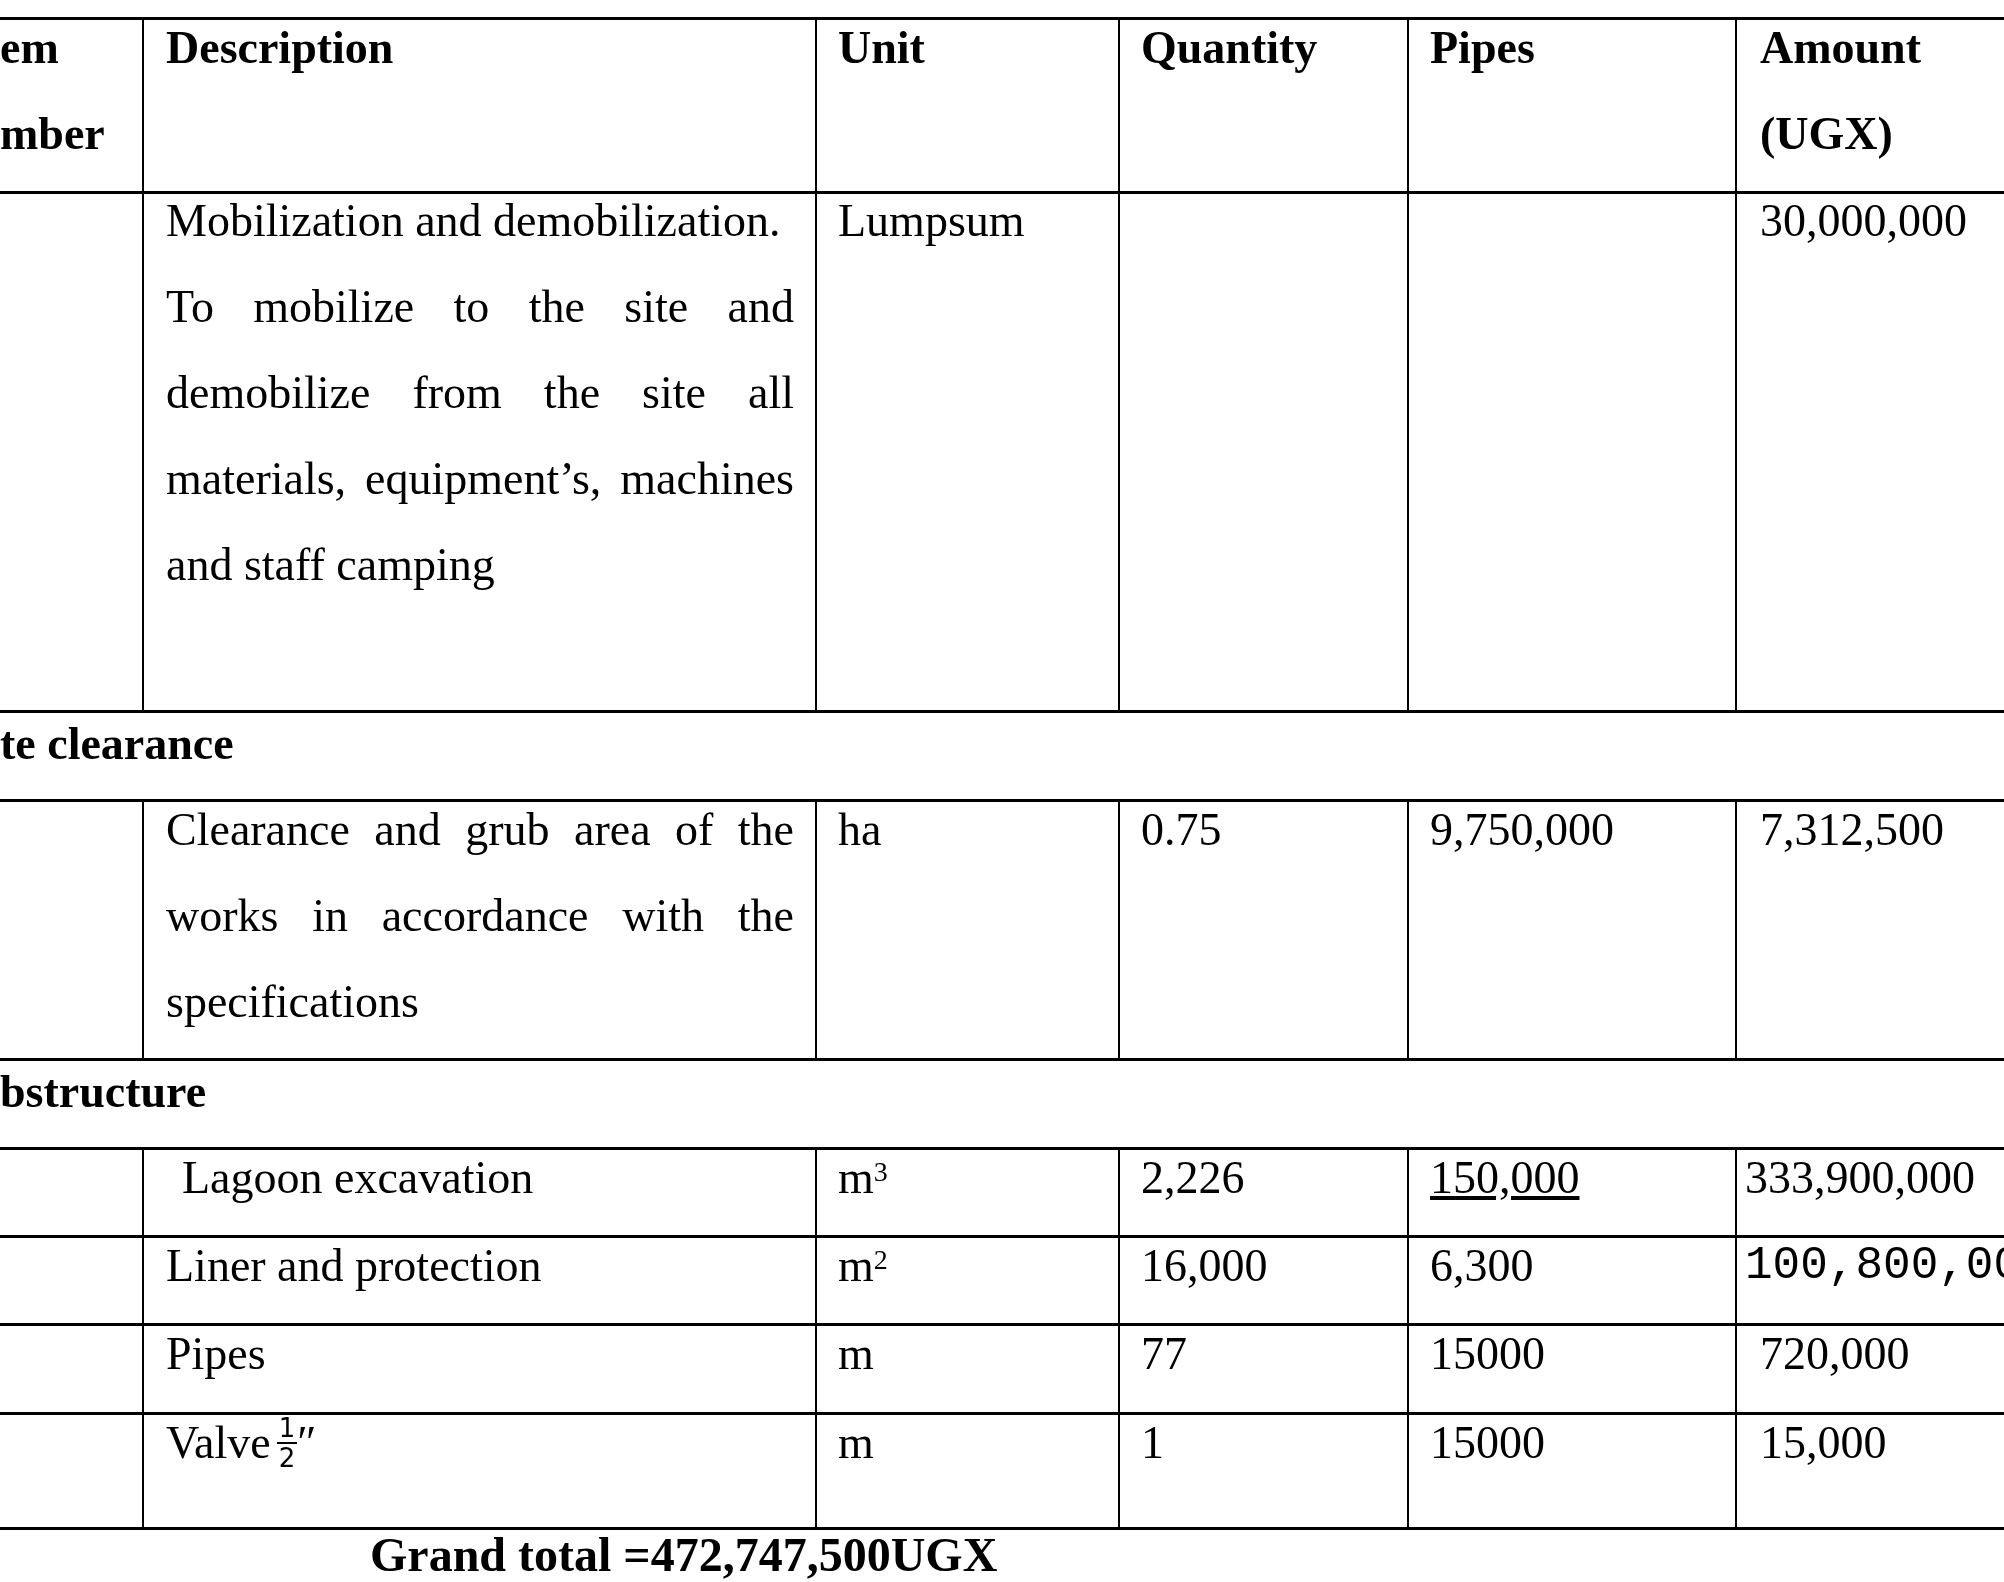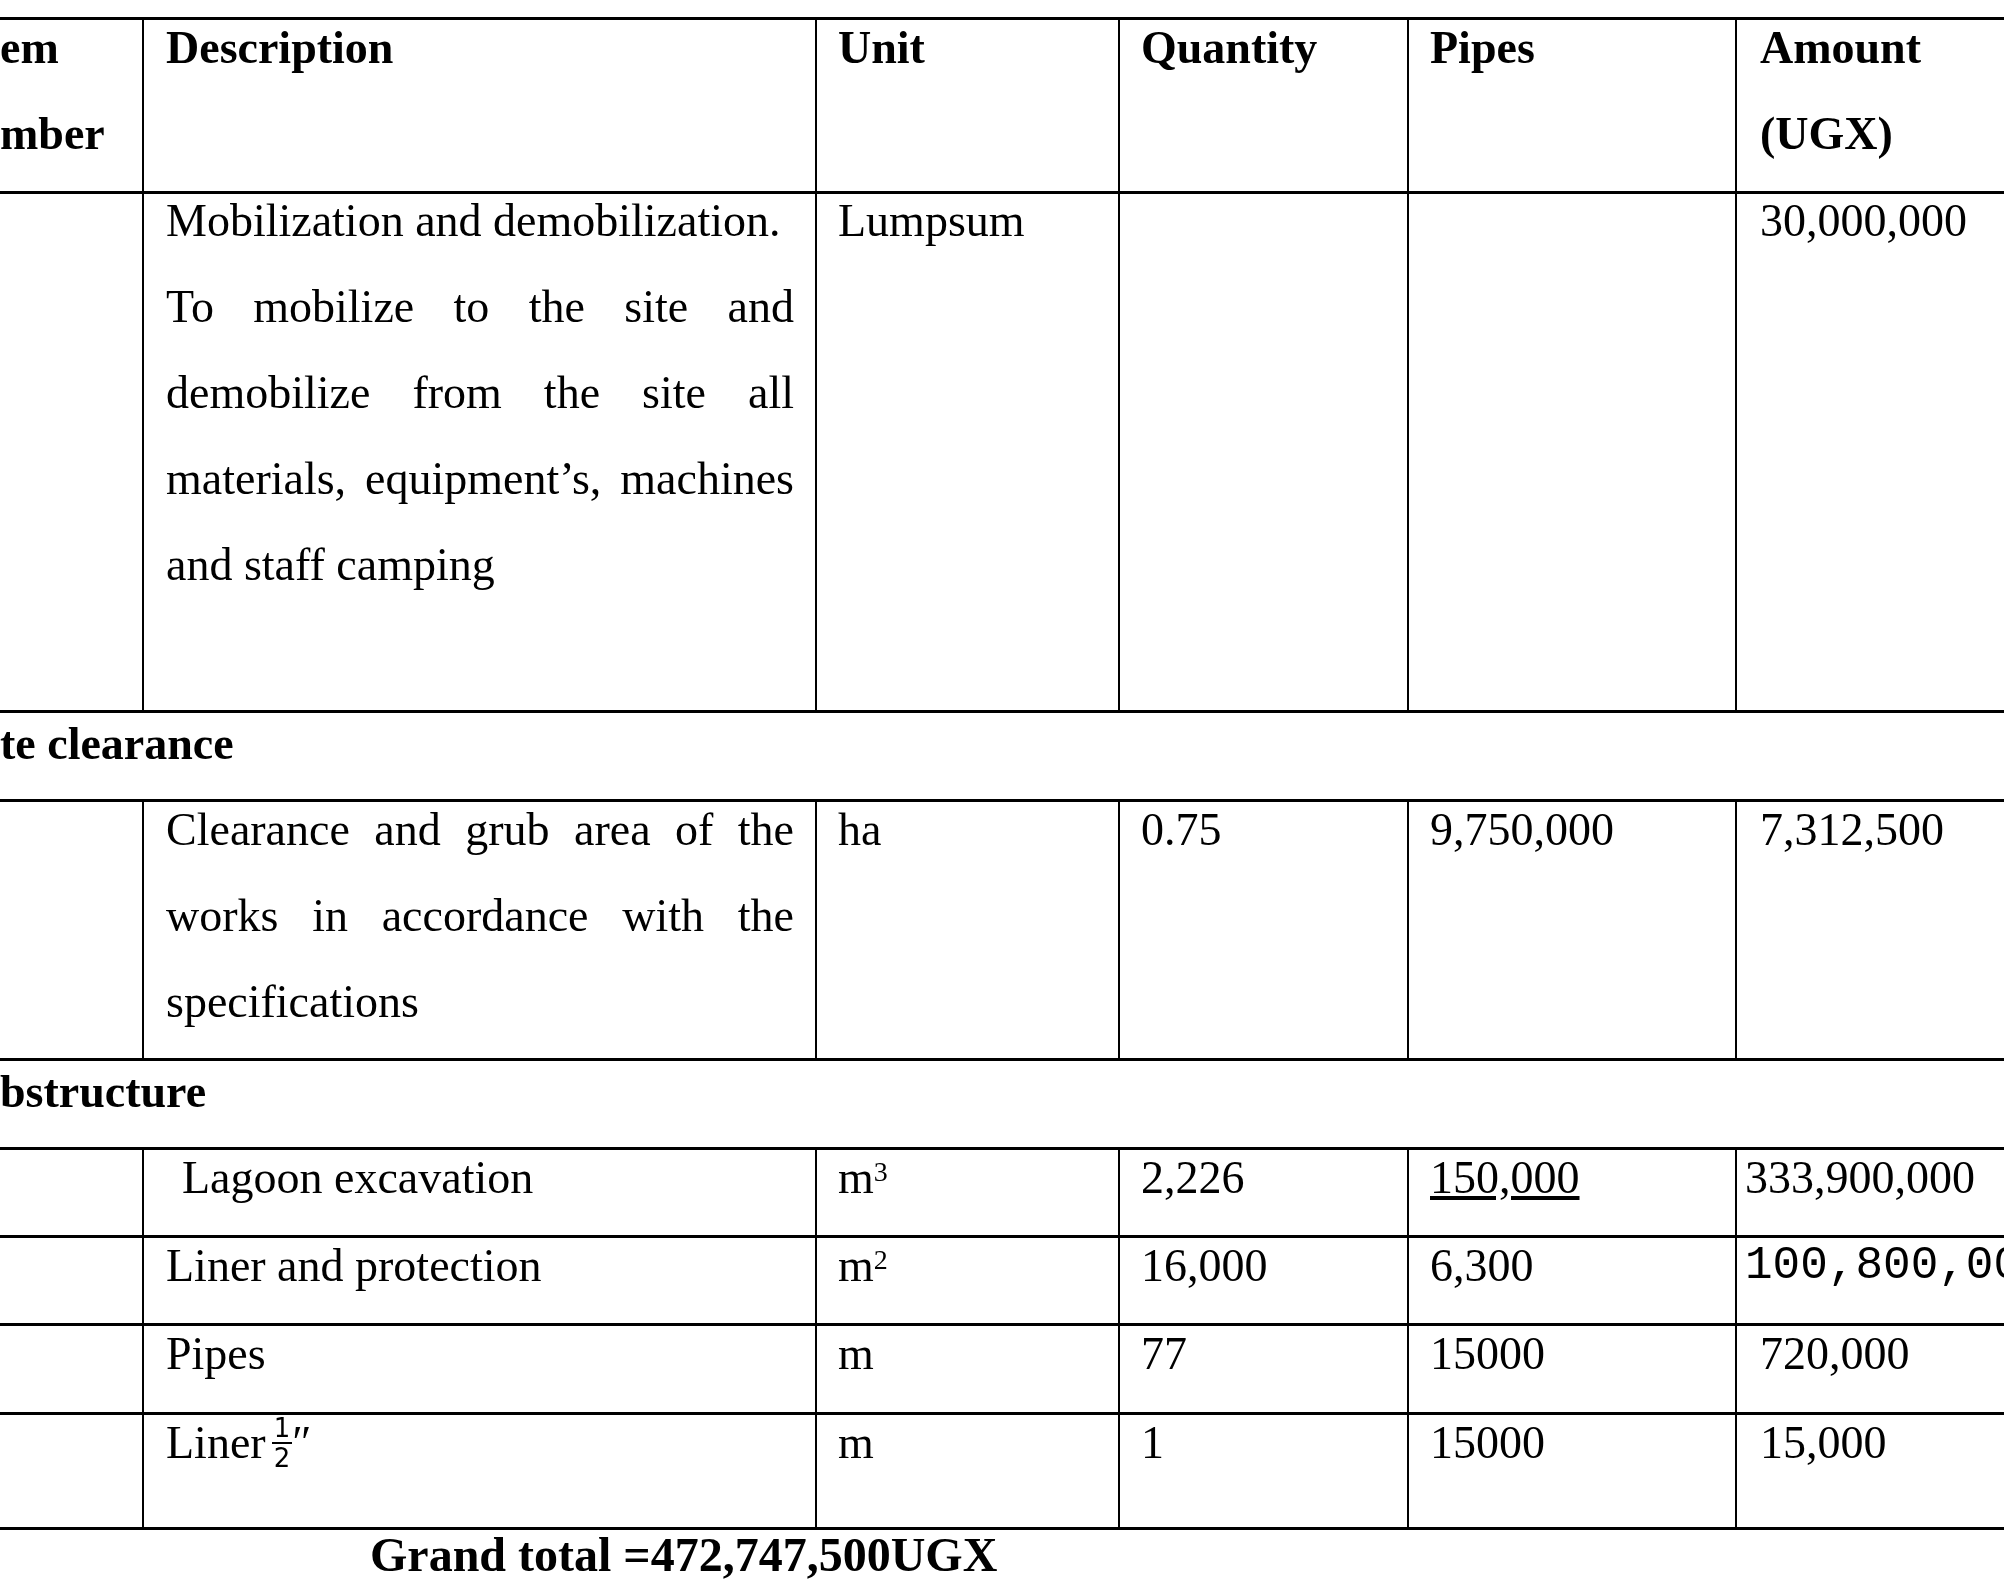--- a/index.html
+++ b/index.html
@@ -96,21 +96,21 @@
   <div class="cell" style="left:1430px; top:1223px;">6,300</div>
   <div class="cell" style="left:1745px; top:1223px;font-family:Liberation Mono, monospace;">100,800,000</div>
 
   <div class="cell" style="left:166px; top:1311px;">Pipes</div>
   <div class="cell" style="left:838px; top:1311px;">m</div>
   <div class="cell" style="left:1141px; top:1311px;">77</div>
   <div class="cell" style="left:1430px; top:1311px;">15000</div>
   <div class="cell" style="left:1760px; top:1311px;">720,000</div>
 
   <div class="cell" style="left:166px; top:1400px;">
-    <span>Liner</span><span class="frac"><span class="num">1</span><span class="den">2</span></span><span>″</span>
+    <span>Valve</span><span class="frac"><span class="num">1</span><span class="den">2</span></span><span>″</span>
   </div>
   <div class="cell" style="left:838px; top:1400px;">m</div>
   <div class="cell" style="left:1141px; top:1400px;">1</div>
   <div class="cell" style="left:1430px; top:1400px;">15000</div>
   <div class="cell" style="left:1760px; top:1400px;">15,000</div>
 
   <div class="grand">Grand total =472,747,500UGX</div>
 </div>
 
 </body></html>

